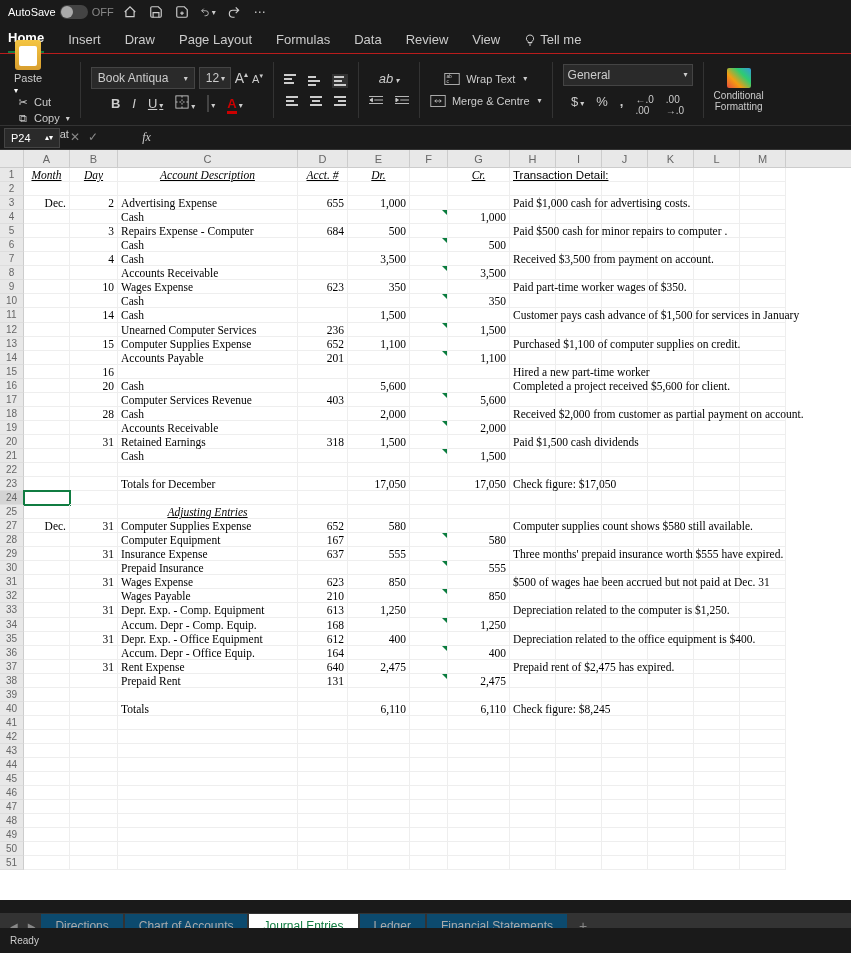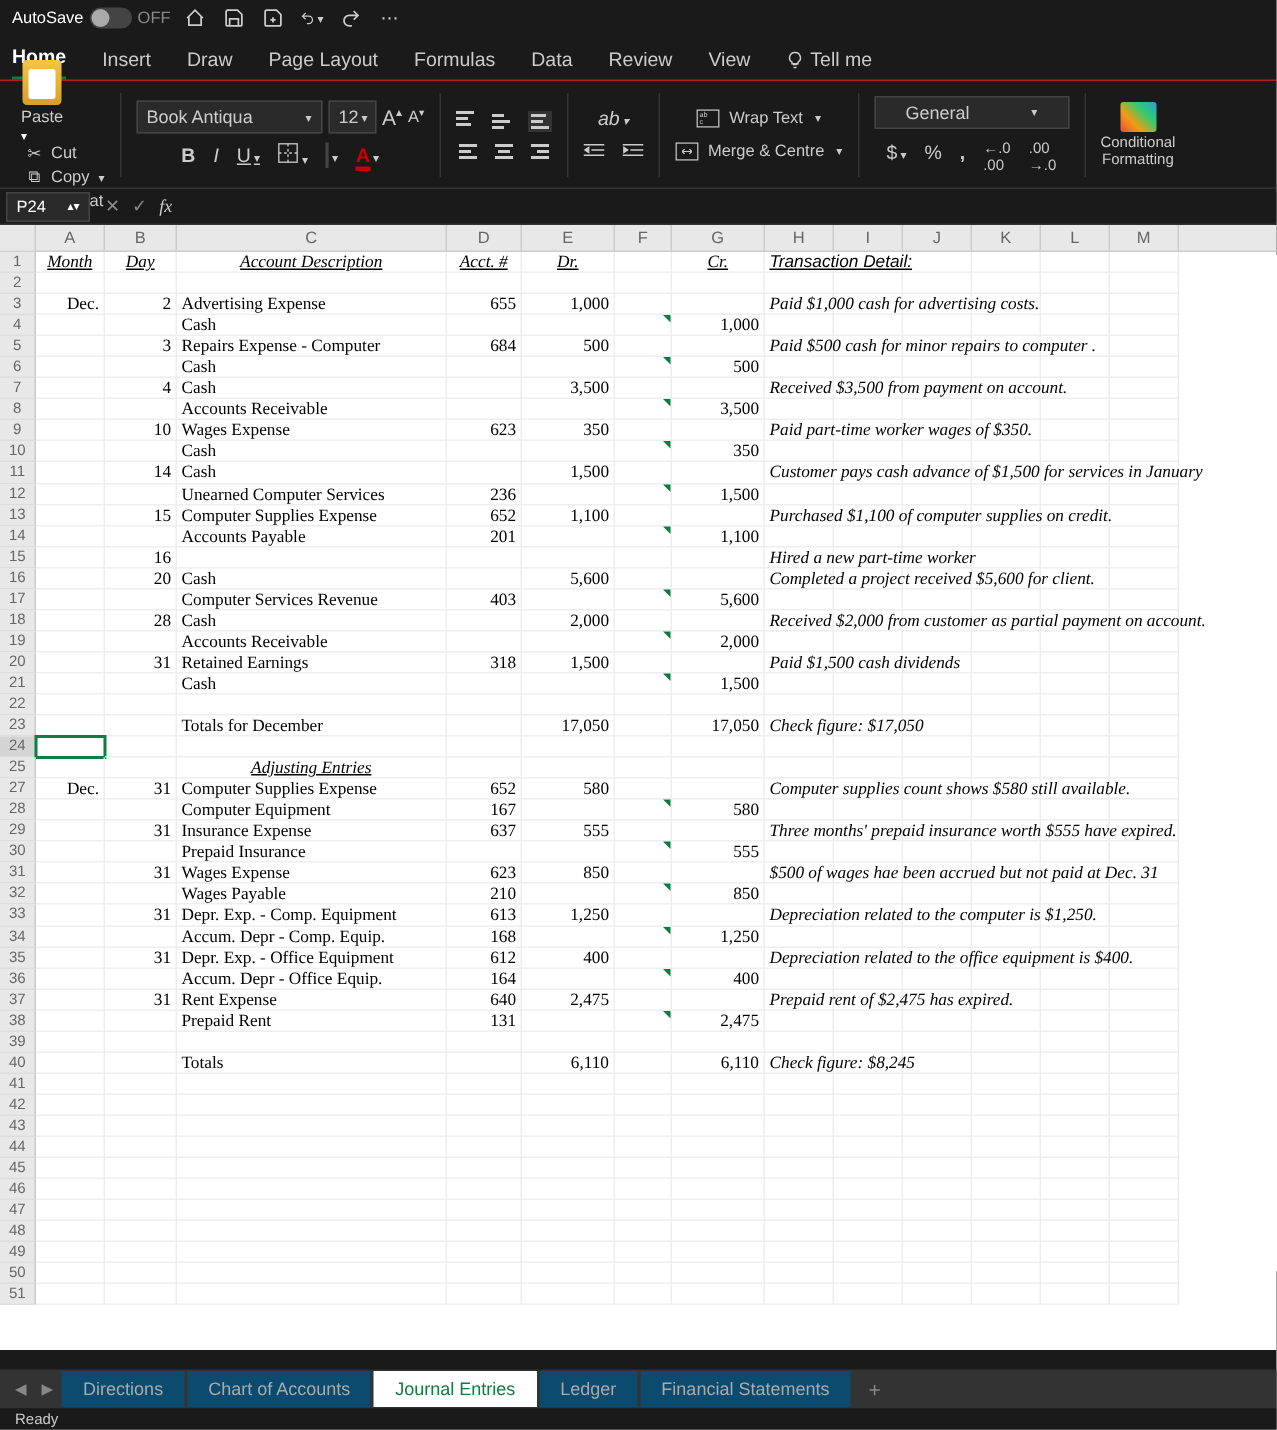--- a/index.html
+++ b/index.html
@@ -30,86 +30,86 @@
 .paste-icon { width: 26px; height: 30px; background: linear-gradient(#f4c542, #d89e2e); border-radius: 3px; position: relative; }
 .paste-icon::after { content: ''; position: absolute; top: 6px; left: 4px; right: 4px; bottom: 4px; background: #fff; border-radius: 2px; }
 .paste-label { font-size: 11px; color: #ccc; }
 .clip-actions { display: flex; flex-direction: column; gap: 2px; padding-left: 4px; font-size: 11px; color: #ccc; }
 .clip-actions div { display: flex; align-items: center; gap: 4px; }
 .clip-icon { width: 14px; height: 14px; display: inline-flex; align-items: center; justify-content: center; }
 
 .font-group { display: flex; flex-direction: column; gap: 6px; }
 .font-row1 { display: flex; gap: 4px; align-items: center; }
 .font-select { background: #2a2a2a; border: 1px solid #444; color: #ccc; height: 22px; padding: 0 6px; font-size: 12px; display: flex; align-items: center; }
-.font-name { width: 124px; justify-content: space-between; }
+.font-name { width: 104px; justify-content: space-between; }
 .font-size { width: 32px; justify-content: space-between; }
 .font-row2 { display: flex; gap: 12px; align-items: center; }
 .fbtn { color: #ccc; font-size: 13px; cursor: pointer; }
 .fbtn.bold { font-weight: bold; }
 .fbtn.italic { font-style: italic; }
 .fbtn.underline { text-decoration: underline; }
 .dropdown-caret { font-size: 8px; margin-left: 2px; }
 .color-box { width: 16px; height: 14px; background: #2a2a2a; border: 1px solid #444; position: relative; }
 .color-box::after { content: ''; position: absolute; bottom: 0; left: 0; right: 0; height: 3px; }
 .fill-color::after { background: #ffeb3b; }
 
 .align-group { display: flex; flex-direction: column; gap: 8px; text-align: center; }
 .align-row { display: flex; gap: 12px; }
 .align-btn { display: flex; flex-direction: column; gap: 2px; }
 .align-btn span { display: block; width: 12px; height: 2px; background: #ccc; }
 
 .wrap-group { display: flex; flex-direction: column; gap: 8px; font-size: 11px; color: #ccc; }
 .wrap-item { display: flex; align-items: center; gap: 6px; }
 
 .num-group { display: flex; flex-direction: column; gap: 8px; }
-.num-select { background: #2a2a2a; border: 1px solid #444; color: #ccc; height: 22px; padding: 0 20px; width: 130px; display: flex; justify-content: space-between; align-items: center; font-size: 12px; }
+.num-select { background: #2a2a2a; border: 1px solid #444; color: #ccc; height: 22px; padding: 0 4px; width: 130px; display: flex; justify-content: space-between; align-items: center; font-size: 12px; }
 .num-row { display: flex; gap: 12px; color: #ccc; font-size: 13px; }
 
 .cond-group { display: flex; flex-direction: column; align-items: center; gap: 2px; font-size: 10px; color: #ccc; }
 .cond-icon { width: 24px; height: 20px; background: linear-gradient(45deg, #e74c3c, #f39c12, #2ecc71, #3498db); border-radius: 2px; }
 
 
 .formula-bar { height: 24px; background: #1a1a1a; display: flex; align-items: center; border-bottom: 1px solid #333; }
 .name-box { width: 56px; background: #2a2a2a; border: 1px solid #444; color: #fff; height: 20px; padding: 0 6px; font-size: 11px; margin-left: 4px; display: flex; align-items: center; justify-content: space-between; }
 .fb-icons { display: flex; gap: 8px; padding: 0 10px; color: #888; }
-.fx { font-style: italic; color: #ccc; font-family: serif; }
+.fx { font-style: italic; color: #ccc; font-family: serif; margin-left: 36px; }
 .formula-input { flex: 1; background: #1a1a1a; height: 20px; padding: 0 6px; color: #fff; }
 
 
 .sheet { background: #fff; color: #000; height: 750px; overflow: hidden; position: relative; }
 .col-headers { display: flex; background: #e8e8e8; border-bottom: 1px solid #ccc; height: 18px; position: sticky; top: 0; }
 .corner { width: 24px; background: #e8e8e8; border-right: 1px solid #ccc; }
 .col-h { border-right: 1px solid #ccc; text-align: center; font-size: 11px; color: #666; line-height: 18px; }
 .rows { }
 .row { display: flex; height: 14.05px; }
 .row-h { width: 24px; background: #e8e8e8; border-right: 1px solid #ccc; border-bottom: 1px solid #ddd; text-align: center; font-size: 10px; color: #666; line-height: 14px; }
 .cell { border-right: 1px solid #eee; border-bottom: 1px solid #eee; font-size: 11.5px; line-height: 14px; padding: 0 3px; font-family: "Book Antiqua", Palatino, serif; overflow: visible; white-space: nowrap; }
 .col-A { width: 46px; } .col-B { width: 48px; } .col-C { width: 180px; }
 .col-D { width: 50px; } .col-E { width: 62px; } .col-F { width: 38px; }
 .col-G { width: 62px; } .col-H { width: 46px; } .col-I { width: 46px; }
 .col-J { width: 46px; } .col-K { width: 46px; } .col-L { width: 46px; }
 .col-M { width: 46px; }
-.detail-span { position: relative; overflow: visible; font-style: italic; }
+.detail-span { position: relative; overflow: visible; }
 .text-right { text-align: right; }
 .text-center { text-align: center; font-style: italic; }
 .underline { text-decoration: underline; }
 .row.selected .row-h { background: #d4d4d4; }
 .selected-cell { outline: 2px solid #107c41; outline-offset: -1px; background: #fff; }
 .green-tri { position: relative; }
 .green-tri::before { content: ''; position: absolute; top: 0; right: 0; border-top: 5px solid #0a7c3e; border-left: 5px solid transparent; }
 
 
 .sheet-tabs { position: absolute; bottom: 14px; left: 0; right: 0; height: 26px; background: #333; display: flex; align-items: center; padding: 0 6px; gap: 2px; }
 .nav-arrow { color: #888; padding: 0 4px; font-size: 10px; }
 .stab { padding: 5px 14px; background: #0c4a6e; color: #aaa; font-size: 12px; cursor: pointer; }
 .stab.active { background: #fff; color: #107c41; font-weight: 500; }
 .add-sheet { color: #888; padding: 0 10px; font-size: 14px; }
 
 
-.status-bar { position: absolute; bottom: 0; left: 0; right: 0; height: 14px; background: #1a1a1a; color: #ccc; font-size: 10px; padding: 0 10px; display: flex; align-items: center; }
+.status-bar { position: absolute; bottom: 0; left: 0; right: 0; height: 25px; background: #1a1a1a; color: #ccc; font-size: 10px; padding: 0 10px; display: flex; align-items: center; }
 </style>
 </head>
 <body>
 
 <div class="titlebar">
   <div class="autosave">
     <span>AutoSave</span>
     <span class="toggle"></span>
     <span class="off-label">OFF</span>
   </div>

